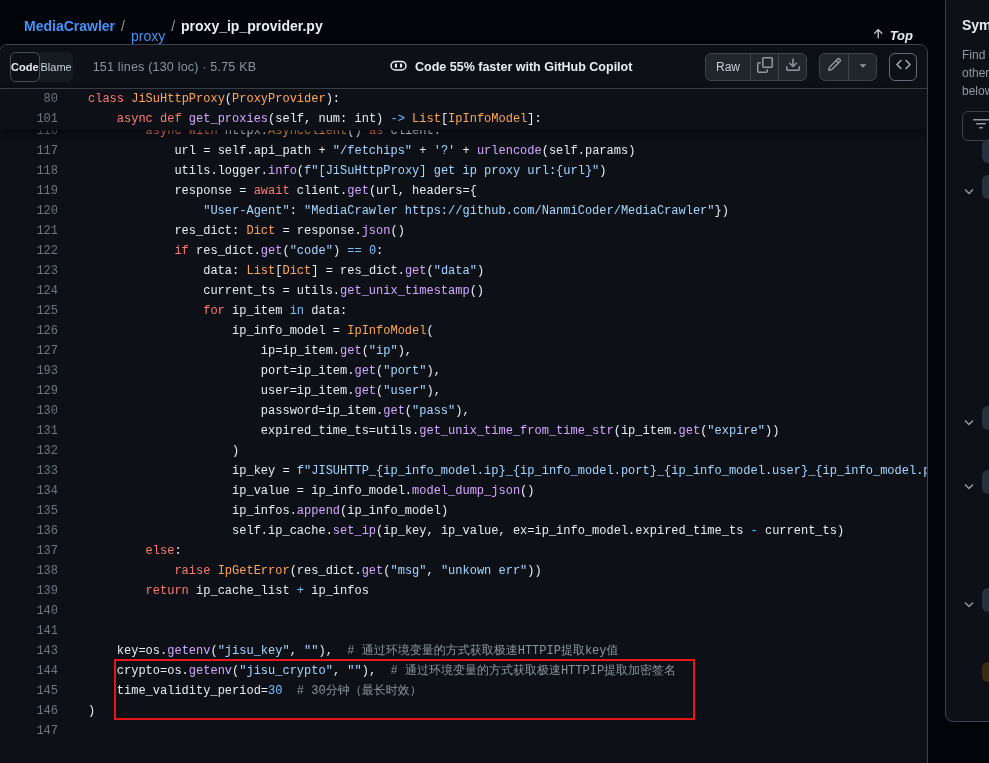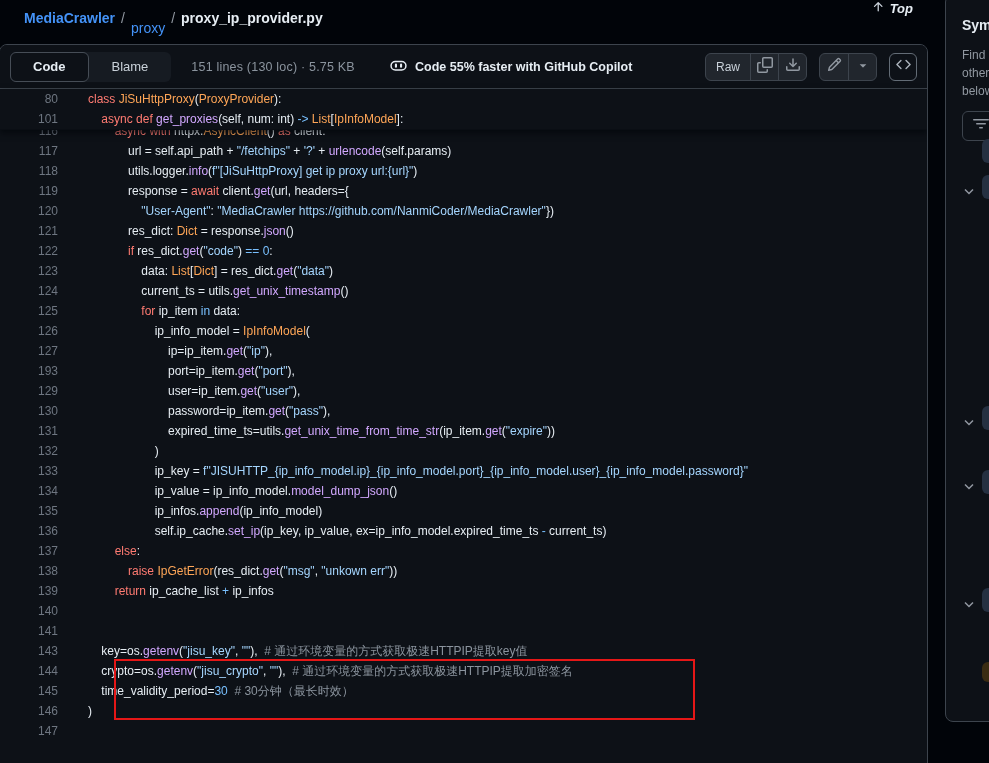--- a/index.html
+++ b/index.html
@@ -1,50 +1,50 @@
 <!DOCTYPE html>
 <html><head>
 <meta charset="utf-8">
 <style>
   * { margin:0; padding:0; box-sizing:border-box; }
   html,body { width:989px; height:763px; overflow:hidden; }
   body { background:#010409; font-family:"Liberation Sans","DejaVu Sans",sans-serif; position:relative; color:#e6edf3; }
 
   
-  .crumb-row { position:absolute; left:0; top:0; width:935px; height:44px; display:flex; align-items:flex-start; padding:0 22px 0 24px; }
+  .crumb-row { position:absolute; left:0; top:0; width:935px; height:44px; display:flex; align-items:flex-end; padding:0 22px 0 24px; }
   .crumb { font-size:14px; display:flex; align-items:center; gap:6px; white-space:nowrap; }
   .crumb .repo { color:#4493f8; font-weight:600; }
   .crumb .dir  { color:#4493f8;margin-top:20px; }
   .crumb .sep  { color:#9198a1; }
   .crumb .file { color:#e6edf3; font-weight:600; }
   .top-link { margin-left:auto; display:flex; align-items:center; gap:5px; font-size:13px; font-weight:600; color:#e6edf3;font-style:italic; }
   .top-link svg { fill:#c9d1d9; }
 
   
   .code-card { position:absolute; left:-1px; top:44px; width:929px; height:730px; background:#0d1117; border:1px solid #3d444d; border-radius:8px; overflow:hidden; }
   .toolbar { height:44px; display:flex; align-items:center; padding:0 10px 0 10px; border-bottom:1px solid #3d444d; position:relative; background:#0d1117; }
   .seg { display:flex; background:#161b22; border-radius:6px; height:30px; align-items:stretch; }
-  .seg-btn { padding:0 22px; font-size:13px; line-height:28px; color:#c9d1d9; border-radius:6px; border:1px solid transparent; }
+  .seg-btn { padding:0 0; font-size:11px; line-height:28px; color:#c9d1d9; border-radius:6px; border:1px solid transparent; }
   .seg-btn.active { background:#0d1117; border-color:#464d56; color:#e6edf3; font-weight:600; }
   .meta { color:#8b949e; font-size:12.5px; margin-left:20px; letter-spacing:.2px; }
   .copilot { position:absolute; left:390px; top:0; height:44px; display:flex; align-items:center; gap:8px; font-size:12.5px; font-weight:600; color:#e6edf3; }
   .actions { margin-left:auto; display:flex; align-items:center; gap:12px; }
   .btn-group { display:flex; height:28px; border:1px solid #3d444d; border-radius:6px; background:#21262d; overflow:hidden; }
   .btn-seg { display:flex; align-items:center; justify-content:center; color:#c9d1d9; }
   .btn-seg + .btn-seg { border-left:1px solid #3d444d; }
   .btn-raw { padding:12px 10px; font-size:12px; font-weight:500; }
   .btn-icon { width:28px; }
   .btn-icon svg { fill:#9198a1; }
   .symbols-btn { width:28px; height:28px; border:1px solid #636c76; border-radius:6px; background:transparent; display:flex; align-items:center; justify-content:center; }
   .symbols-btn svg { fill:#aab2bb; }
 
   
   .code-region { position:relative; height:686px; background:#0d1117; }
   .code-lines { position:absolute; top:32px; left:0; right:0; }
-  .row { display:flex; height:20px; line-height:20px; font-family:Liberation Sans, sans-serif; font-size:12px; }
+  .row { display:flex; height:20px; line-height:20px; font-family:Liberation Mono, monospace; font-size:12px; }
   .gutter { width:88px; flex:none; display:flex; }
   .lnum { width:58px; text-align:right; color:#6e7681; }
   .gch { width:30px; display:flex; align-items:center; justify-content:center; }
   .gch svg { stroke:#768390; }
   .ltext { white-space:pre; flex:1; overflow:hidden; color:#e6edf3; }
   .tk-p{color:#e6edf3} .tk-k{color:#ff7b72} .tk-f{color:#d2a8ff} .tk-t{color:#ffa657}
   .tk-s{color:#a5d6ff} .tk-c{color:#79c0ff} .tk-m{color:#8b949e}
   .sticky { position:absolute; top:0; left:0; right:0; background:#0d1117; box-shadow:0 3px 6px rgba(1,4,9,.65); border-bottom:1px solid #0a0e14; z-index:3; }
   .red-box { position:absolute; left:114px; top:570px; width:581px; height:61px; border:2px solid #e51717; z-index:5; pointer-events:none; }
 

